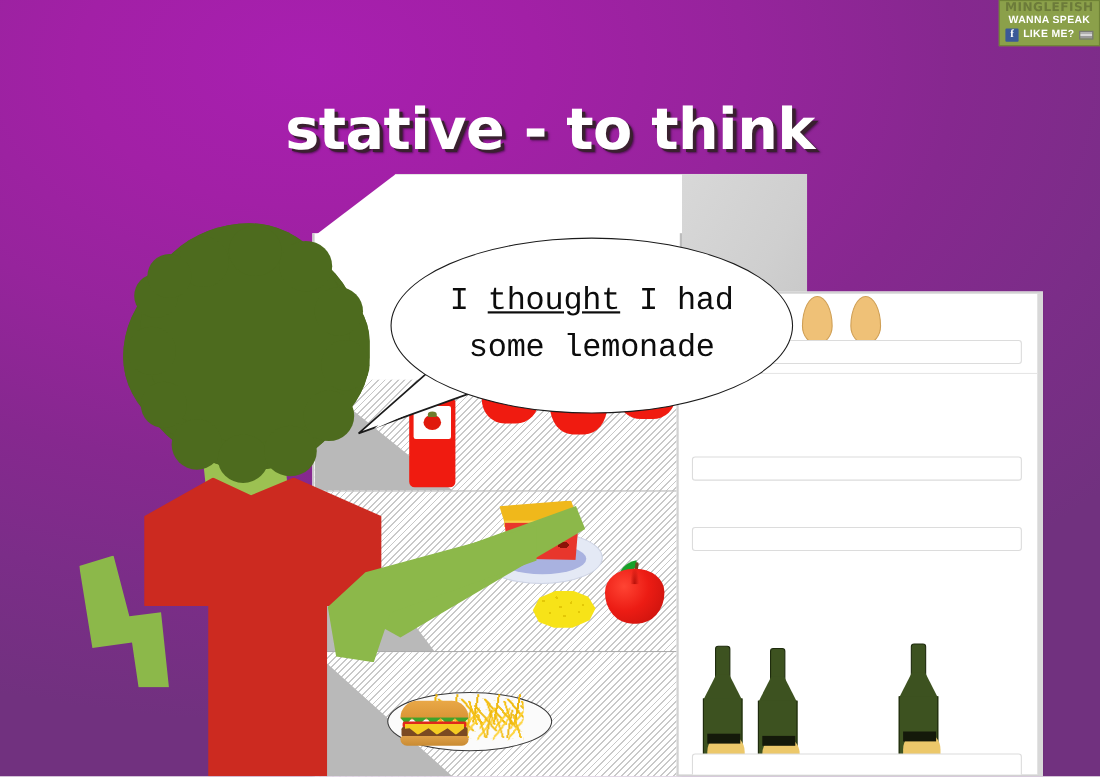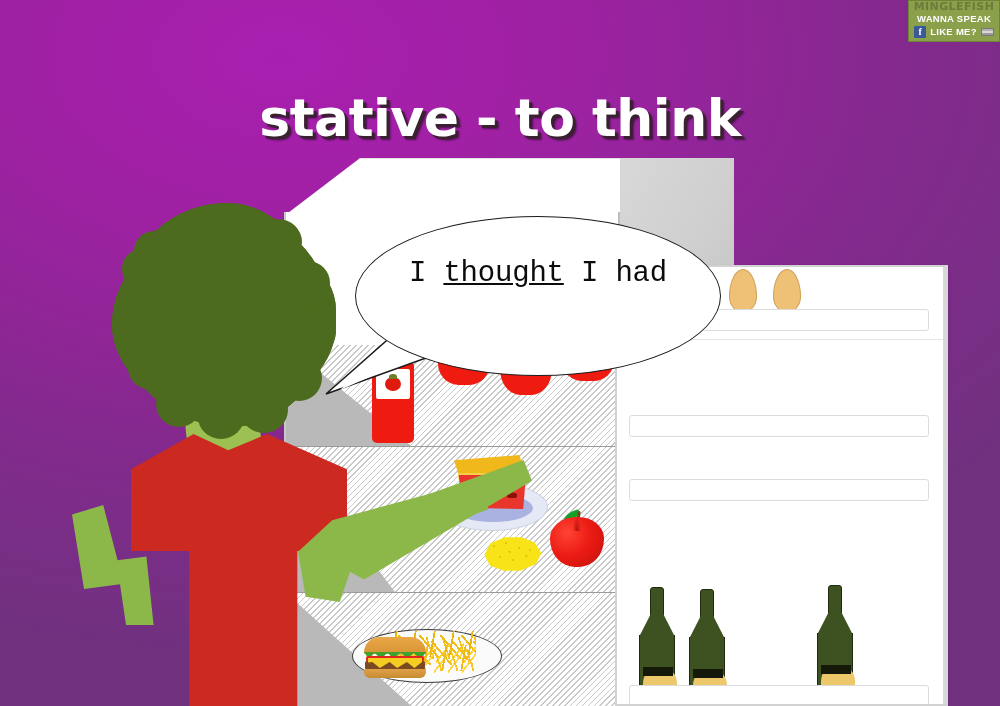--- a/index.html
+++ b/index.html
@@ -706,18 +706,18 @@
   </div>
 
   <div id="bubble-wrap">
     <svg class="bubble-tail" viewBox="0 0 130 100" xmlns="http://www.w3.org/2000/svg">
       <polygon points="128,4 126,58 26,94" fill="#ffffff" stroke="#1b1b1b" stroke-width="1.6"></polygon>
       <polygon points="126,10 126,52 40,90" fill="#ffffff" stroke="none"></polygon>
     </svg>
     <div class="bubble">
       <div class="bubble-text">
         <span>I </span><u>thought</u><span> I had</span><br>
-        <br>
+        <span>some lemonade</span><br>
       </div>
     </div>
   </div>
 
 </div>
 
 </body></html>

